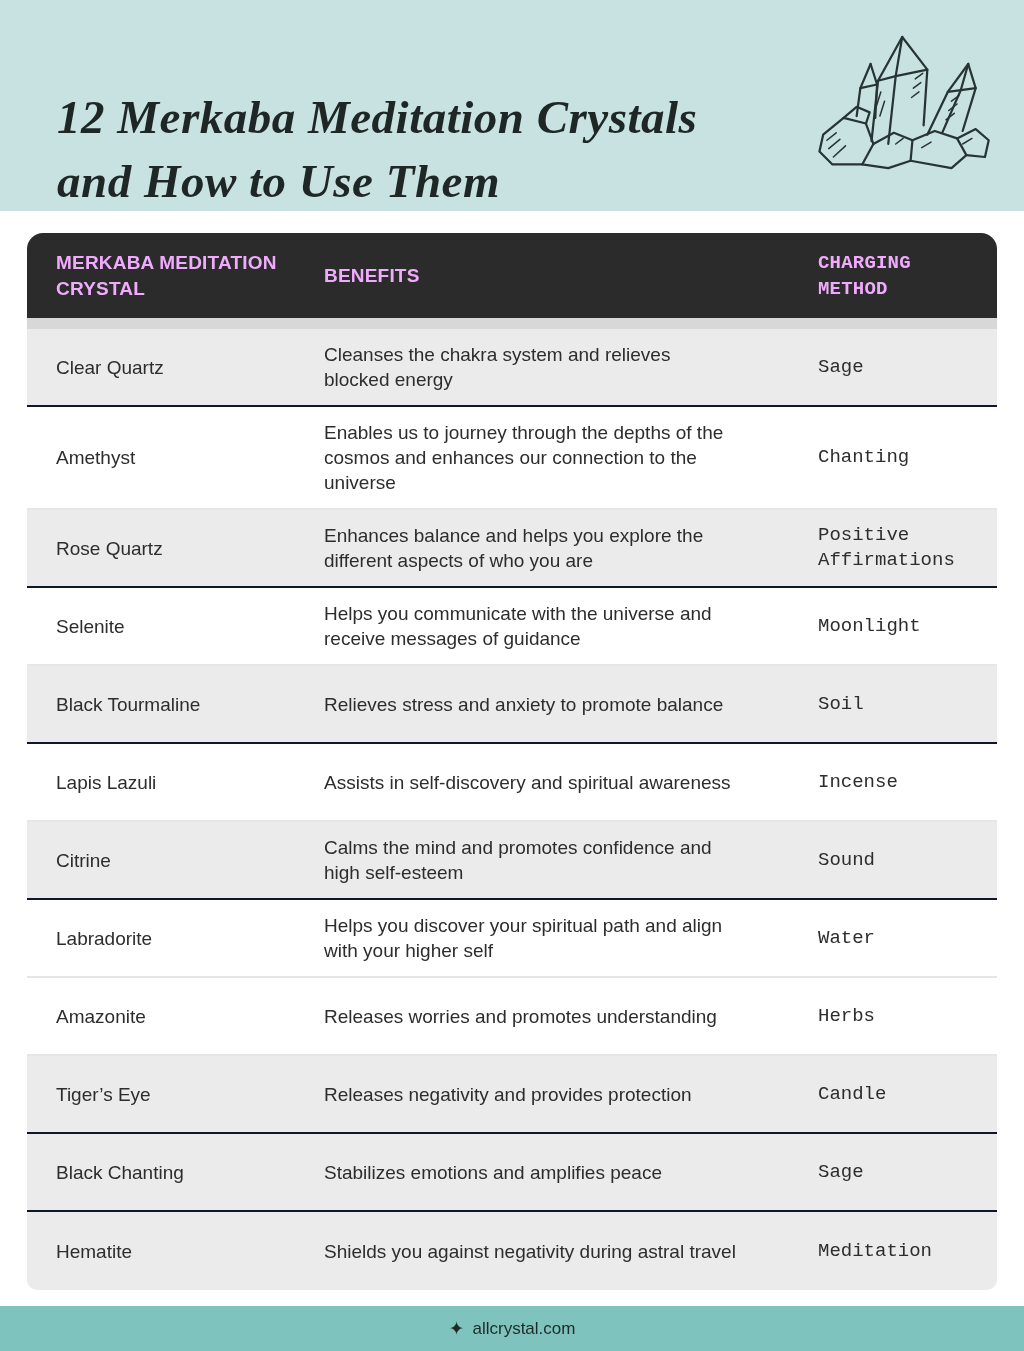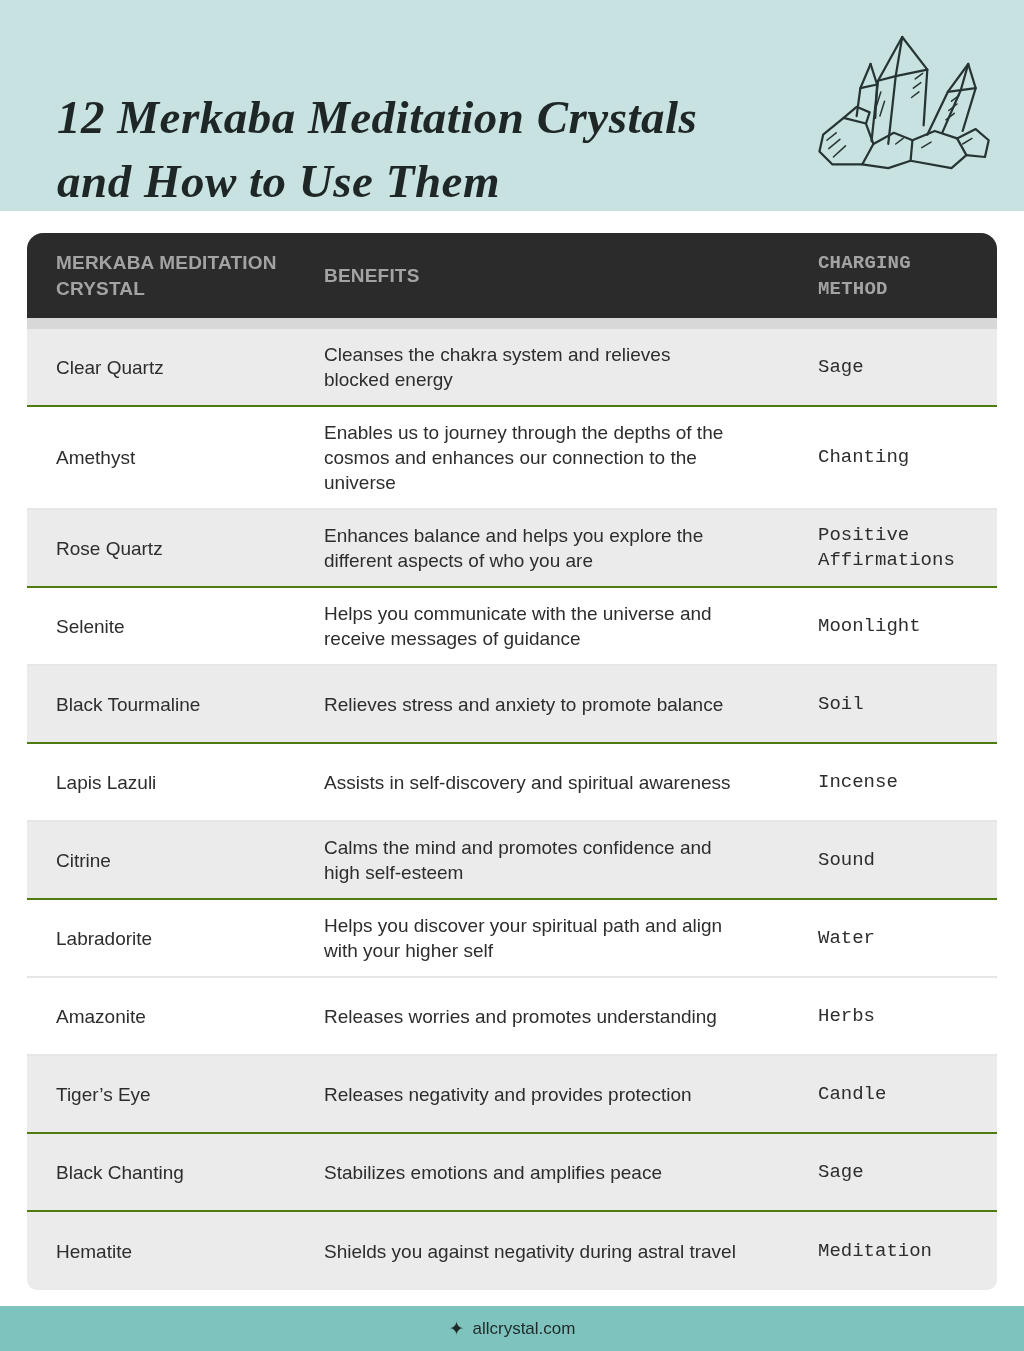--- a/index.html
+++ b/index.html
@@ -50,31 +50,31 @@
     overflow: hidden;
     flex: 0 0 auto;
   }
   .grid-row {
     display: grid;
     grid-template-columns: 297px 494px 179px;
     align-items: center;
   }
   .thead {
     background: #2b2b2b;
-    color: #a3a3a3;
+    color: #f0abfc;
     height: 85px;
     font-weight: 700;
     font-size: 19px;
     letter-spacing: 0.2px;
     line-height: 26px;
   }
   .strip { height: 11px; background: #d8d8d8; }
 
   .row { min-height: 78px; padding: 13px 0; font-size: 19px; line-height: 25px; }
-  .row[data-shade="gray"]  { background: #ebebeb; border-bottom: 2px solid #4d7c0f; }
+  .row[data-shade="gray"]  { background: #ebebeb; border-bottom: 2px solid #0f172a; }
   .row[data-shade="white"] { background: #ffffff; border-bottom: 2px solid #e6e6e6; }
   .row:last-child { border-bottom: none; }
 
   .cell-crystal { padding-left: 29px; }
   .cell-benefit { padding-right: 54px; white-space: pre-line; }
   .cell-method  {  white-space: pre-line; font-family: Liberation Mono, monospace; }
   .thead .cell-benefit, .thead .cell-method { white-space: pre-line; }
 
   
   .footer {

